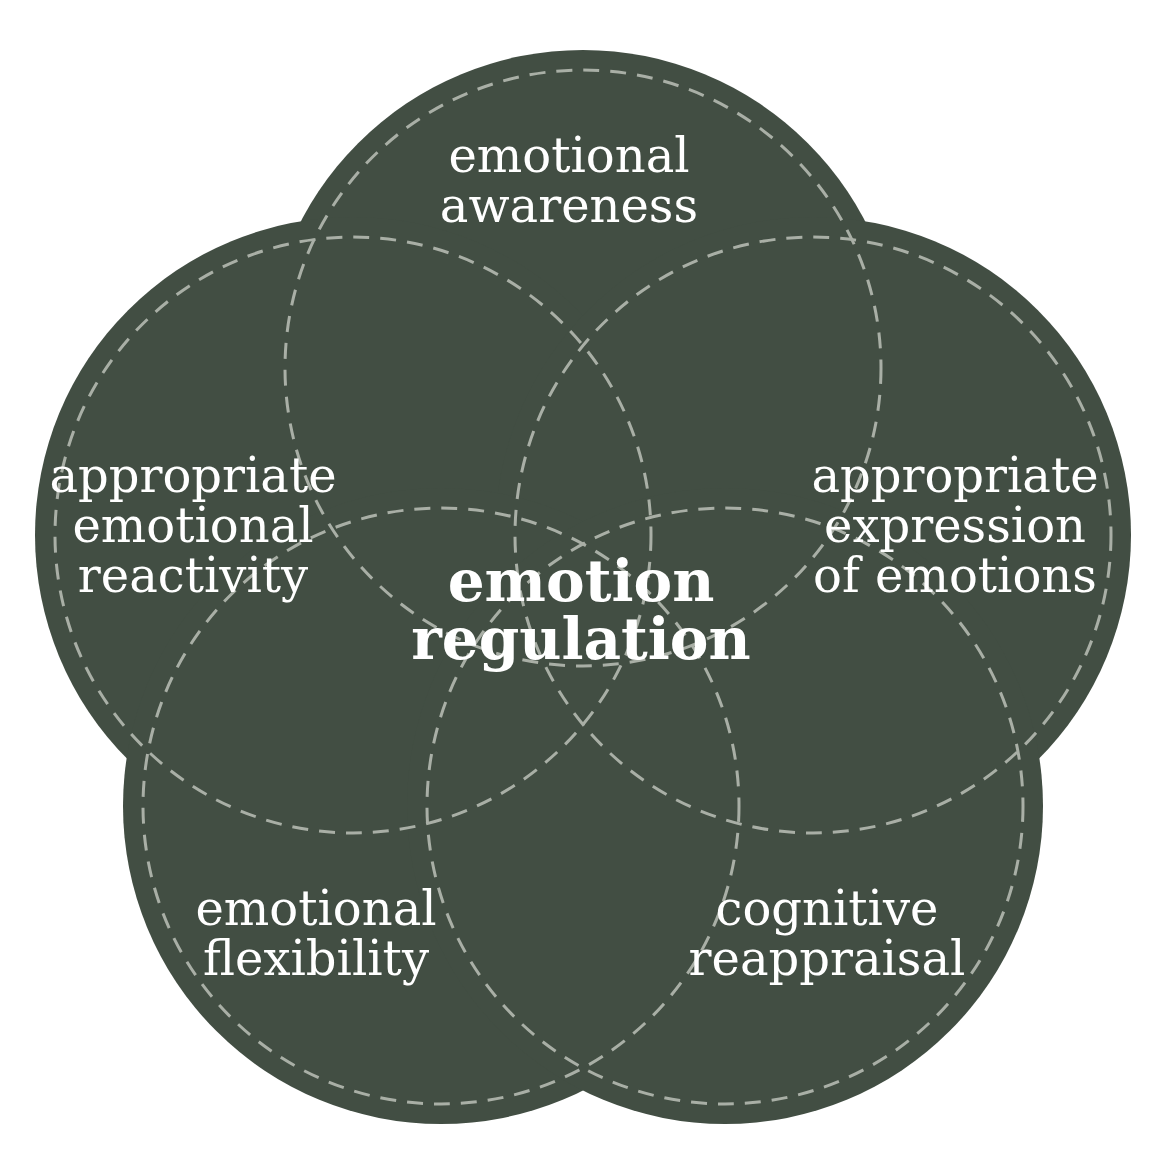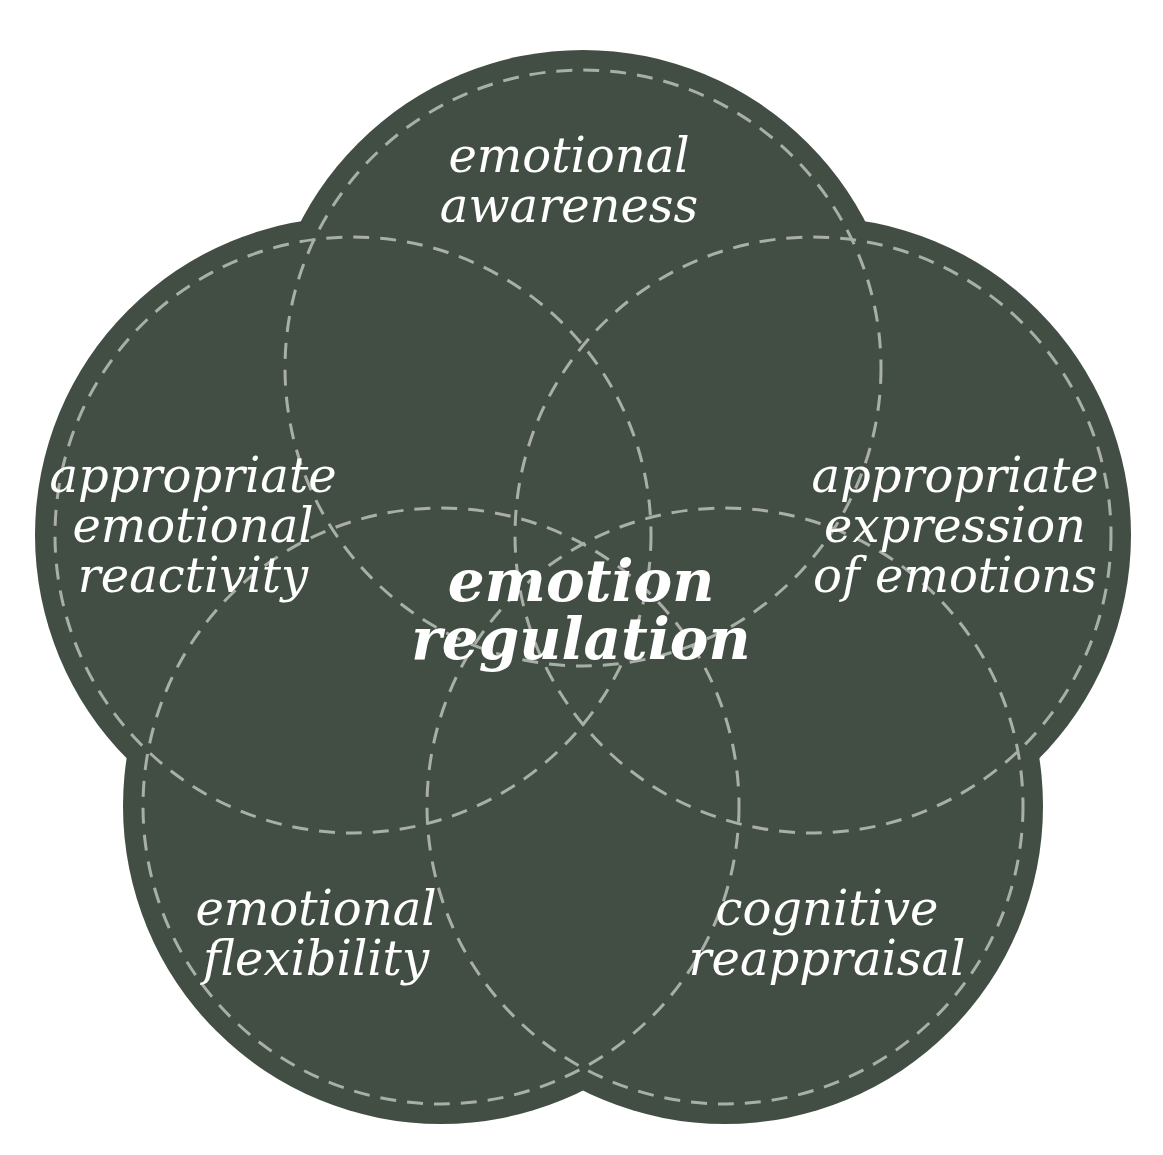--- a/index.html
+++ b/index.html
@@ -8,21 +8,20 @@
     background: #ffffff;
     width: 1163px;
     height: 1155px;
     overflow: hidden;
     font-family: "DejaVu Serif", serif;
   }
   #diagram-wrap {
     width: 1163px;
     height: 821px;
     position: relative;
-    font-style: italic;
   }
   svg { display: block; }
   .dashed-circle {
     fill: none;
     stroke-width: 3;
     stroke-dasharray: 16 11;
     stroke-linecap: butt;
   }
   .petal-label {
     fill: #ffffff;

